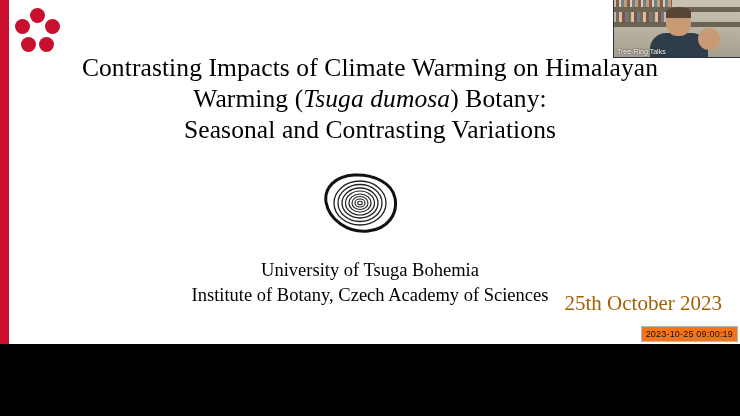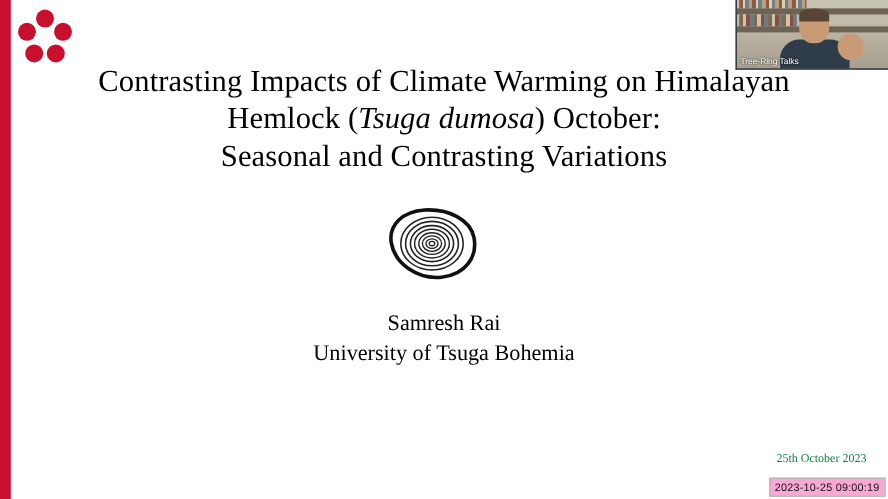--- a/index.html
+++ b/index.html
@@ -3,21 +3,21 @@
 <meta charset="utf-8">
 <style>
   html, body {
     margin: 0;
     padding: 0;
     background: #000;
   }
   #screen {
     position: relative;
     width: 740px;
-    height: 416px;
+    height: 344px;
     background: #ffffff;
     overflow: hidden;
     font-family: "Liberation Serif", serif;
   }
 
   
   .accent-bar {
     position: absolute;
     left: 0;
     top: 0;
@@ -80,22 +80,22 @@
     color: #000;
     font-size: 18.5px;
     line-height: 25px;
   }
 
   
   .slide-date {
     position: absolute;
     right: 18px;
     bottom: 28px;
-    font-size: 10px;
-    color: #15803d;
+    font-size: 21px;
+    color: #a16207;
   }
 
   
   .webcam {
     position: absolute;
     right: 0;
     top: 0;
     width: 126px;
     height: 57px;
     background: #4e5a63;
@@ -170,21 +170,21 @@
     font-family: "Liberation Sans", sans-serif;
     font-size: 7px;
     text-shadow: 0 0 2px #000;
   }
 
   
   .timestamp {
     position: absolute;
     right: 2px;
     bottom: 2px;
-    background: #f9a8d4;
+    background: #f97316;
     color: #111;
     font-family: "Liberation Sans", sans-serif;
     font-size: 9px;
     letter-spacing: 0.2px;
     padding: 2px 4px 2px 4px;
     border: 1px solid #b7b7b7;
   }
 </style>
 </head>
 <body>
@@ -196,41 +196,41 @@
   <div class="logo">
     <span class="dot d1"></span>
     <span class="dot d2"></span>
     <span class="dot d3"></span>
     <span class="dot d4"></span>
     <span class="dot d5"></span>
   </div>
 
   <div class="title-block">
     <div>Contrasting Impacts of Climate Warming on Himalayan</div>
-    <div><span>Hemlock (</span><span class="ital">Tsuga dumosa</span><span>) October:</span></div>
+    <div><span>Warming (</span><span class="ital">Tsuga dumosa</span><span>) Botany:</span></div>
     <div>Seasonal and Contrasting Variations</div>
   </div>
 
   <div class="tree-ring">
     <svg viewBox="0 0 82 62" width="82" height="62" aria-hidden="true">
       <path d="M8 30 C6 16 17 4 36 3 C56 2 74 11 77 26 C80 42 70 57 50 59 C30 61 11 48 8 30 Z" fill="#ffffff" stroke="#111111" stroke-width="3"></path>
       <ellipse cx="42" cy="31" rx="26" ry="22" fill="none" stroke="#222" stroke-width="1.3"></ellipse>
       <ellipse cx="42" cy="31" rx="22" ry="18.5" fill="none" stroke="#222" stroke-width="1.3"></ellipse>
       <ellipse cx="42" cy="31" rx="18" ry="15" fill="none" stroke="#222" stroke-width="1.3"></ellipse>
       <ellipse cx="42" cy="31" rx="14.5" ry="12" fill="none" stroke="#222" stroke-width="1.2"></ellipse>
       <ellipse cx="42" cy="31" rx="11" ry="9" fill="none" stroke="#222" stroke-width="1.2"></ellipse>
       <ellipse cx="42" cy="31" rx="8" ry="6.5" fill="none" stroke="#222" stroke-width="1.1"></ellipse>
       <ellipse cx="42" cy="31" rx="5" ry="4" fill="none" stroke="#222" stroke-width="1.1"></ellipse>
       <ellipse cx="42" cy="31" rx="2.3" ry="1.8" fill="none" stroke="#222" stroke-width="1.1"></ellipse>
     </svg>
   </div>
 
   <div class="author-block">
-    <div>Samresh Rai</div>
     <div>University of Tsuga Bohemia</div>
+    <div>Institute of Botany, Czech Academy of Sciences</div>
   </div>
 
   <div class="slide-date">25th October 2023</div>
 
   <div class="webcam">
     <div class="wall"></div>
     <div class="books1"></div>
     <div class="shelf s1"></div>
     <div class="books2"></div>
     <div class="shelf s2"></div>

